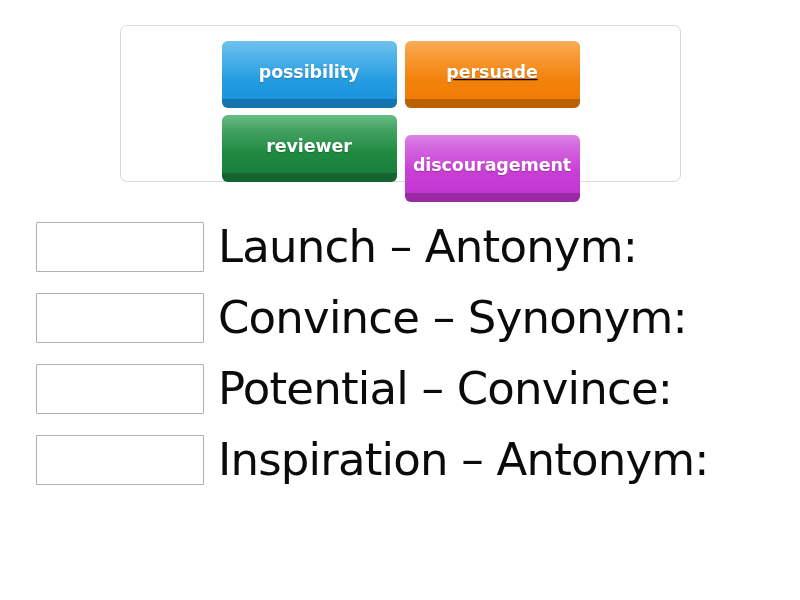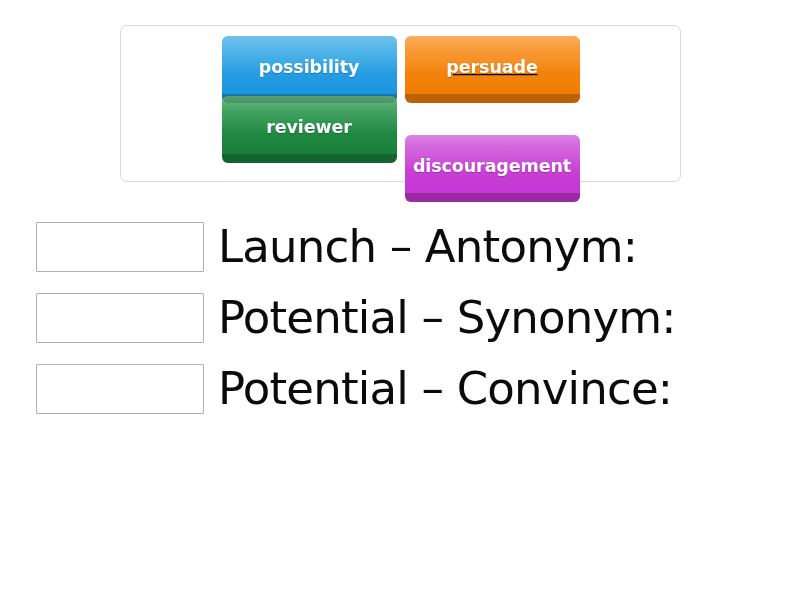--- a/index.html
+++ b/index.html
@@ -28,24 +28,24 @@
     border: 1px solid #d9d9d9;
     border-radius: 7px;
   }
   .tile-row {
     position: absolute;
     left: 0;
     width: 100%;
     height: 77px;
     display: flex;
     justify-content: center;
-    align-items: flex-start;
+    align-items: center;
   }
   #tile-row-1 { top: 10px; }
-  #tile-row-2 { top: 70px; }
+  #tile-row-2 { top: 84px; }
 
   .tile {
     position: relative;
     width: 175px;
     height: 67px;
     margin: 0 4px;
     border-radius: 6px;
     box-sizing: border-box;
     display: flex;
     align-items: center;
@@ -154,23 +154,27 @@
 
 <div id="question-list">
 
   <div class="question-row">
     <div class="drop-box"></div>
     <div class="question-text">Launch – Antonym:</div>
   </div>
 
   <div class="question-row">
     <div class="drop-box"></div>
-    <div class="question-text">Potential – Synonym:</div>
+    <div class="question-text">Convince – Synonym:</div>
   </div>
 
   <div class="question-row">
     <div class="drop-box"></div>
     <div class="question-text">Potential – Convince:</div>
   </div>
 
+  <div class="question-row">
+    <div class="drop-box"></div>
+    <div class="question-text">Inspiration – Antonym:</div>
+  </div>
 
 
 </div>
 
 </body></html>

